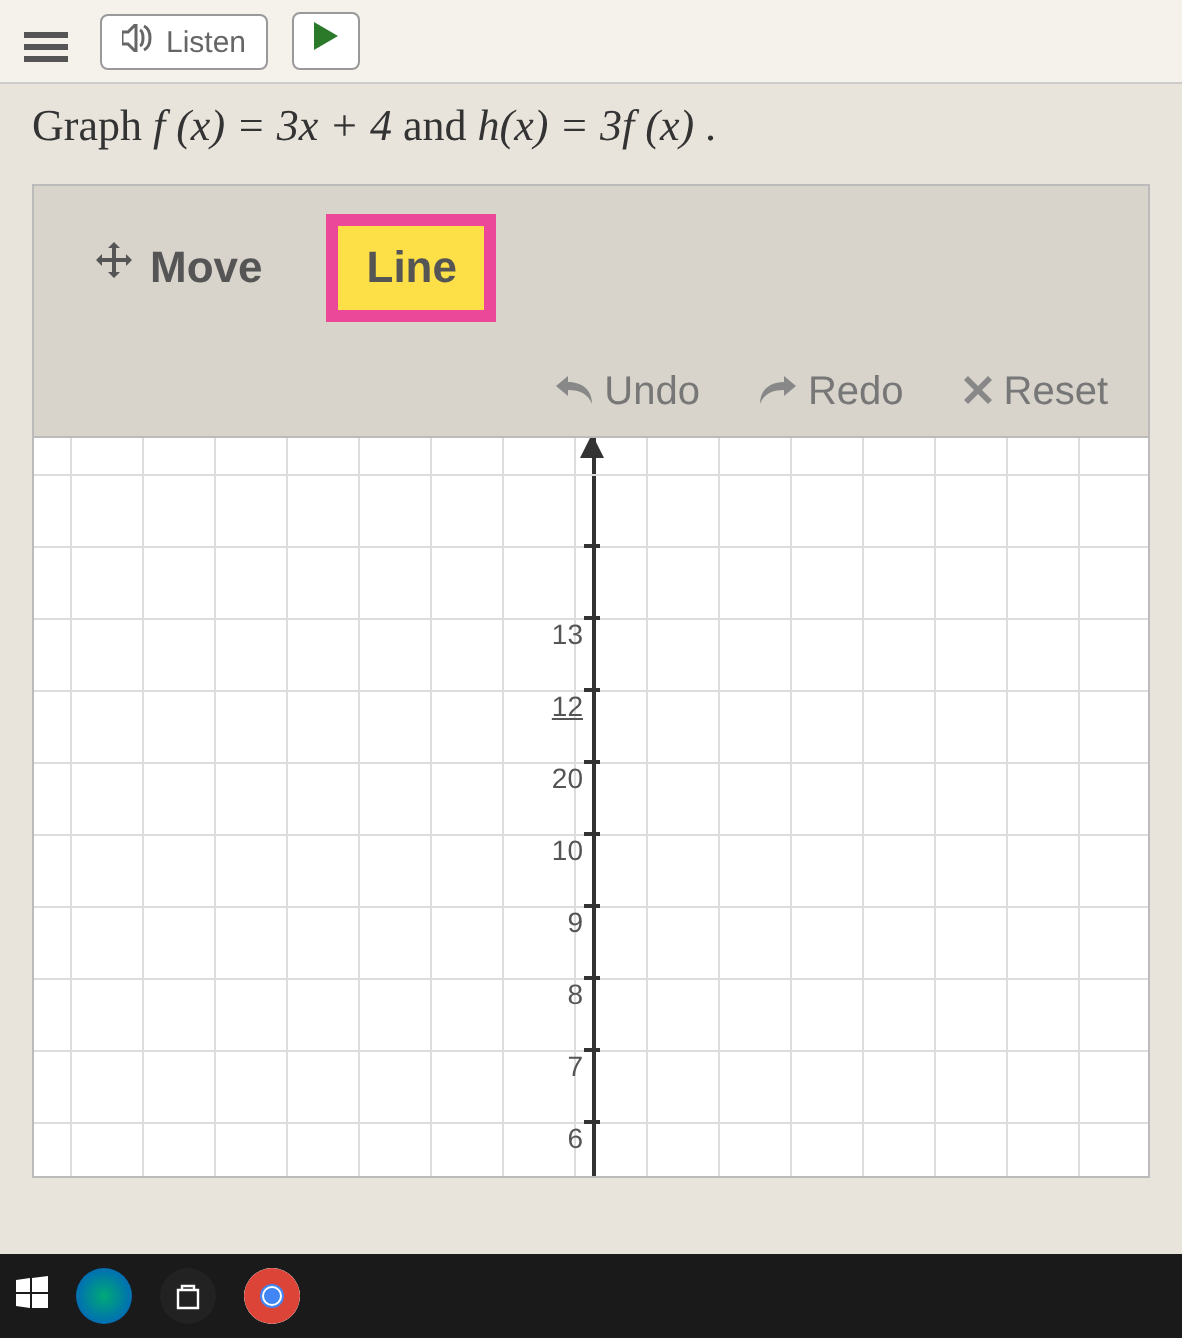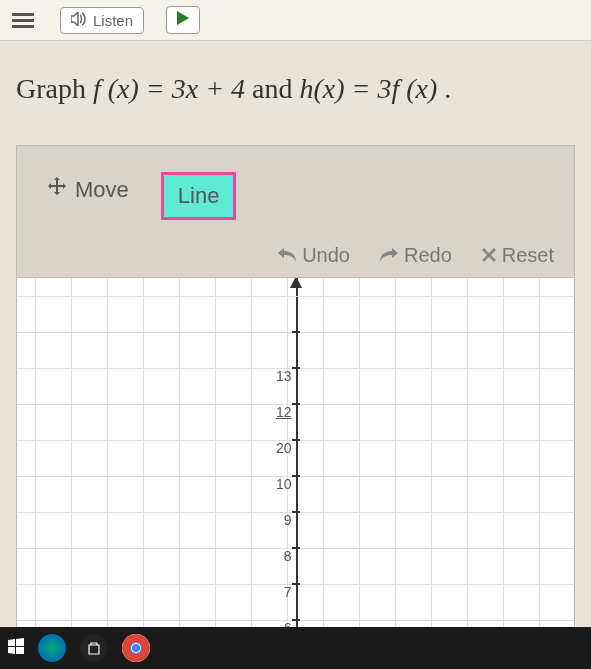--- a/index.html
+++ b/index.html
@@ -6,23 +6,23 @@
     body {
       width: 591px;
       height: 669px;
       background: #e8e4dc;
       font-family: Arial, sans-serif;
       position: relative;
       overflow: hidden;
     }
     .top-bar {
       display: flex;
-      align-items: center;
+      align-items: flex-end;
       padding: 6px 8px;
-      gap: 22px;
+      gap: 12px;
       background: #f5f2ec;
       border-bottom: 1px solid #ccc;
     }
     .menu-btn {
       display: flex;
       flex-direction: column;
       gap: 3px;
       padding: 4px;
     }
     .menu-btn span {
@@ -42,51 +42,51 @@
       color: #666;
     }
     .play-btn {
       padding: 4px 10px;
       border: 1px solid #999;
       border-radius: 4px;
       background: #fff;
       color: #2a7a2a;
     }
     .problem {
-      padding: 32px 16px;
-      font-size: 28px;
+      padding: 8px 16px;
+      font-size: 22px;
       color: #333;
       font-family: 'Times New Roman', serif;
     }
     .problem .math {
       font-style: italic;
     }
     .toolbar {
       margin: 8px 16px 0 16px;
       background: #d8d4cc;
       border: 1px solid #bbb;
     }
     .toolbar-row1 {
       display: flex;
       align-items: center;
       padding: 14px 16px;
       gap: 18px;
       font-size: 22px;
       color: #555;
+      font-weight: bold;
     }
     .tool-btn {
       display: flex;
       align-items: center;
       gap: 8px;
       padding: 8px 14px;
     }
     .tool-btn.active {
-      background: #5eead4;
-      border: 3px solid #ec4899;
-      margin-top: 12px;
+      background: #fde047;
+      border: 6px solid #ec4899;
     }
     .toolbar-row2 {
       display: flex;
       align-items: center;
       justify-content: flex-end;
       padding: 10px 20px;
       gap: 30px;
       font-size: 20px;
       color: #777;
     }

